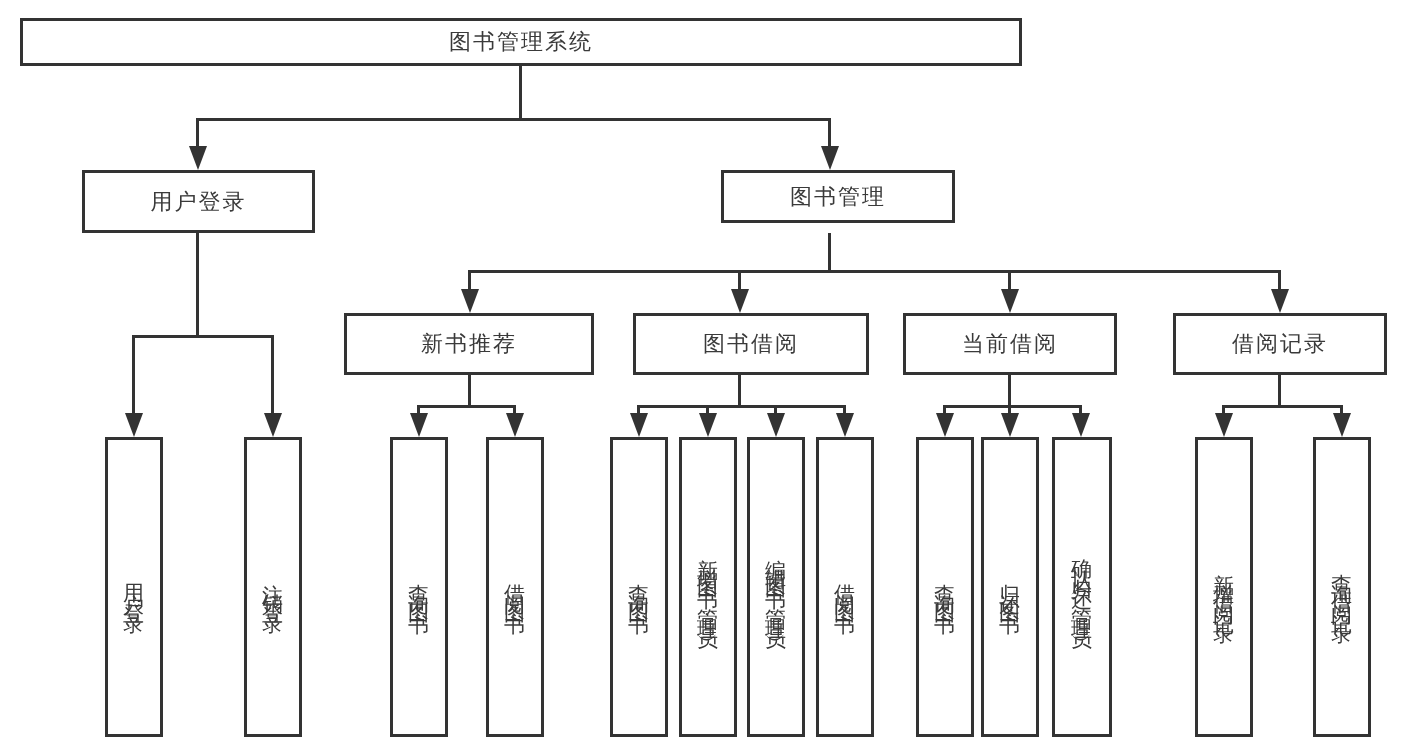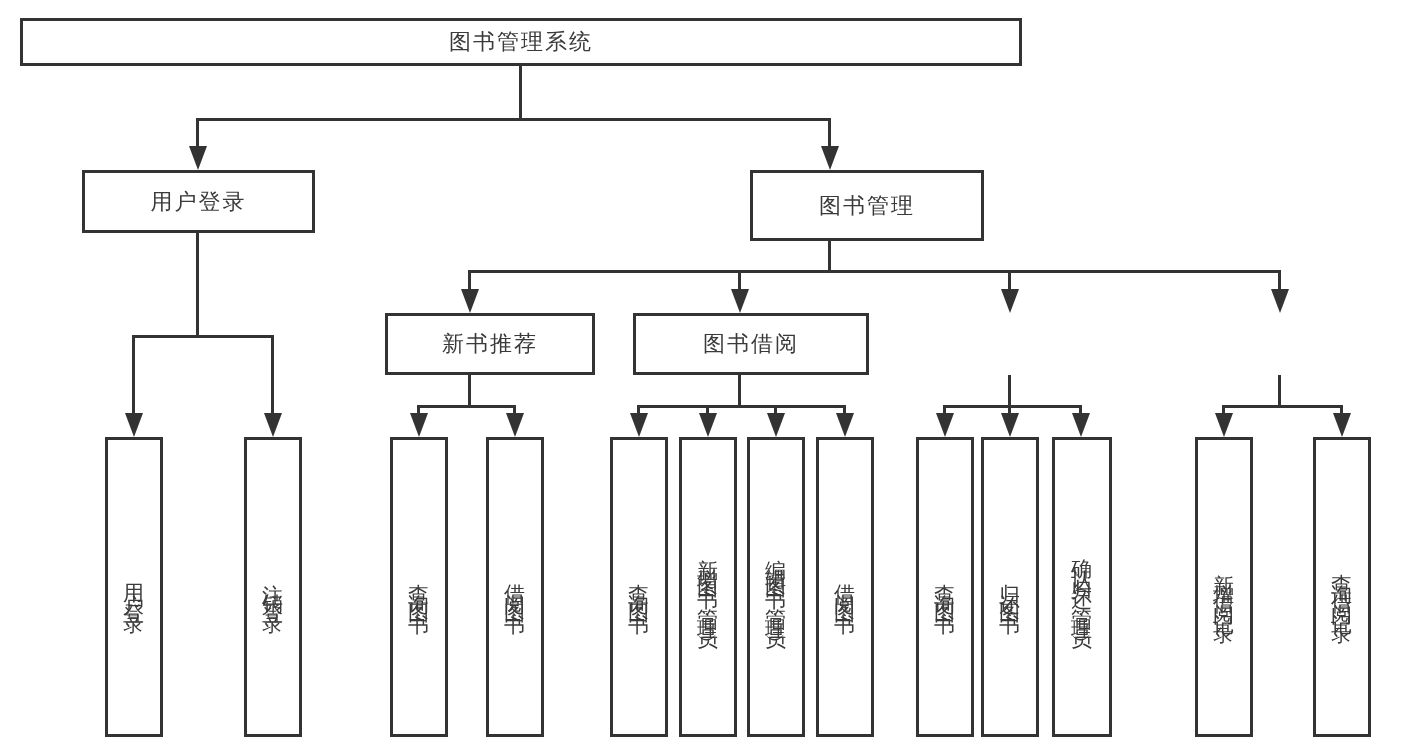--- a/index.html
+++ b/index.html
@@ -126,24 +126,26 @@
   <div class="ah" style="left:836px;top:413px"></div>
   <div class="ah" style="left:936px;top:413px"></div>
   <div class="ah" style="left:1001px;top:413px"></div>
   <div class="ah" style="left:1072px;top:413px"></div>
   <div class="ah" style="left:1215px;top:413px"></div>
   <div class="ah" style="left:1333px;top:413px"></div>
 
   <div class="hbox" style="left:20px;top:18px;width:1002px;height:48px">图书管理系统</div>
 
   <div class="hbox" style="left:82px;top:170px;width:233px;height:63px">用户登录</div>
-  <div class="hbox" style="left:750px;top:170px;width:234px;height:71px">图书管理</div>
+  <div class="hbox" style="left:721px;top:170px;width:234px;height:53px">图书管理</div>
 
-  <div class="hbox" style="left:385px;top:313px;width:210px;height:62px">新书推荐</div>
+  <div class="hbox" style="left:344px;top:313px;width:250px;height:62px">新书推荐</div>
   <div class="hbox" style="left:633px;top:313px;width:236px;height:62px">图书借阅</div>
+  <div class="hbox" style="left:903px;top:313px;width:214px;height:62px">当前借阅</div>
+  <div class="hbox" style="left:1173px;top:313px;width:214px;height:62px">借阅记录</div>
 
   <div class="vbox" style="left:105px;top:437px;width:58px;height:300px">
     <span class="vtext">用户登录</span>
   </div>
   <div class="vbox" style="left:244px;top:437px;width:58px;height:300px">
     <span class="vtext">注销登录</span>
   </div>
 
   <div class="vbox" style="left:390px;top:437px;width:58px;height:300px">
     <span class="vtext">查询图书</span>

